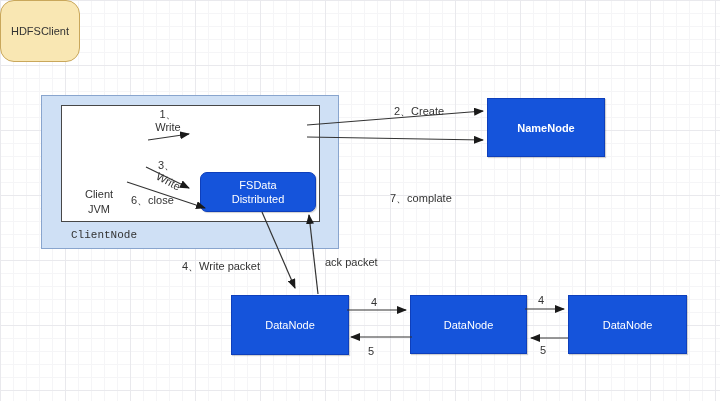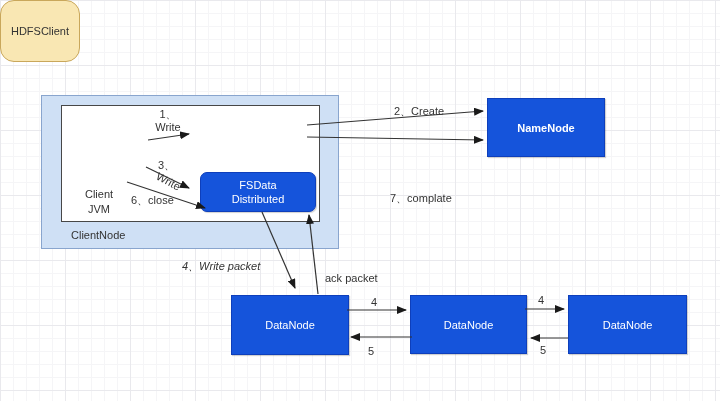--- a/index.html
+++ b/index.html
@@ -39,29 +39,29 @@
     color:#333;font-size:11px;display:flex;flex-direction:row;
     align-items:center;justify-content:center;text-align:center;line-height:15px;
   }
   #dfs-box{left:193px;top:116px;width:112px;height:38px;}
   #fsdata-box{left:200px;top:172px;width:114px;height:38px;}
   #namenode-box{left:487px;top:98px;width:116px;height:57px;font-weight:bold;}
   #datanode-1{left:231px;top:295px;width:116px;height:58px;}
   #datanode-2{left:410px;top:295px;width:115px;height:57px;}
   #datanode-3{left:568px;top:295px;width:117px;height:57px;}
   #jvm-label{left:76px;top:187px;width:46px;text-align:center;line-height:15px;}
-  #clientnode-label{left:71px;top:229px;}
+  #clientnode-label{left:71px;top:229px;font-family:Liberation Mono, monospace;}
   #step1-label{left:146px;top:108px;width:44px;text-align:center;}
   #step3-num{left:158px;top:159px;}
   #step3-verb{left:160px;top:170px;transform:rotate(28deg);transform-origin:left top;}
   #step6-label{left:131px;top:194px;}
   #step2-label{left:394px;top:99px;margin-top:6px;}
   #step7-label{left:390px;top:145px;margin-top:47px;}
-  #write-packet-label{left:182px;top:260px;font-style:italic;}
-  #ack-packet-label{left:325px;top:272px;}
+  #write-packet-label{left:182px;top:260px;}
+  #ack-packet-label{left:325px;top:256px;}
   #fwd1-label{left:371px;top:296px;}
   #ack1-label{left:368px;top:345px;}
   #fwd2-label{left:538px;top:294px;}
   #ack2-label{left:540px;top:344px;}
   #arrows{position:absolute;left:0;top:0;pointer-events:none;}
 </style>
 </head>
 <body>
 
 <div id="canvas">

